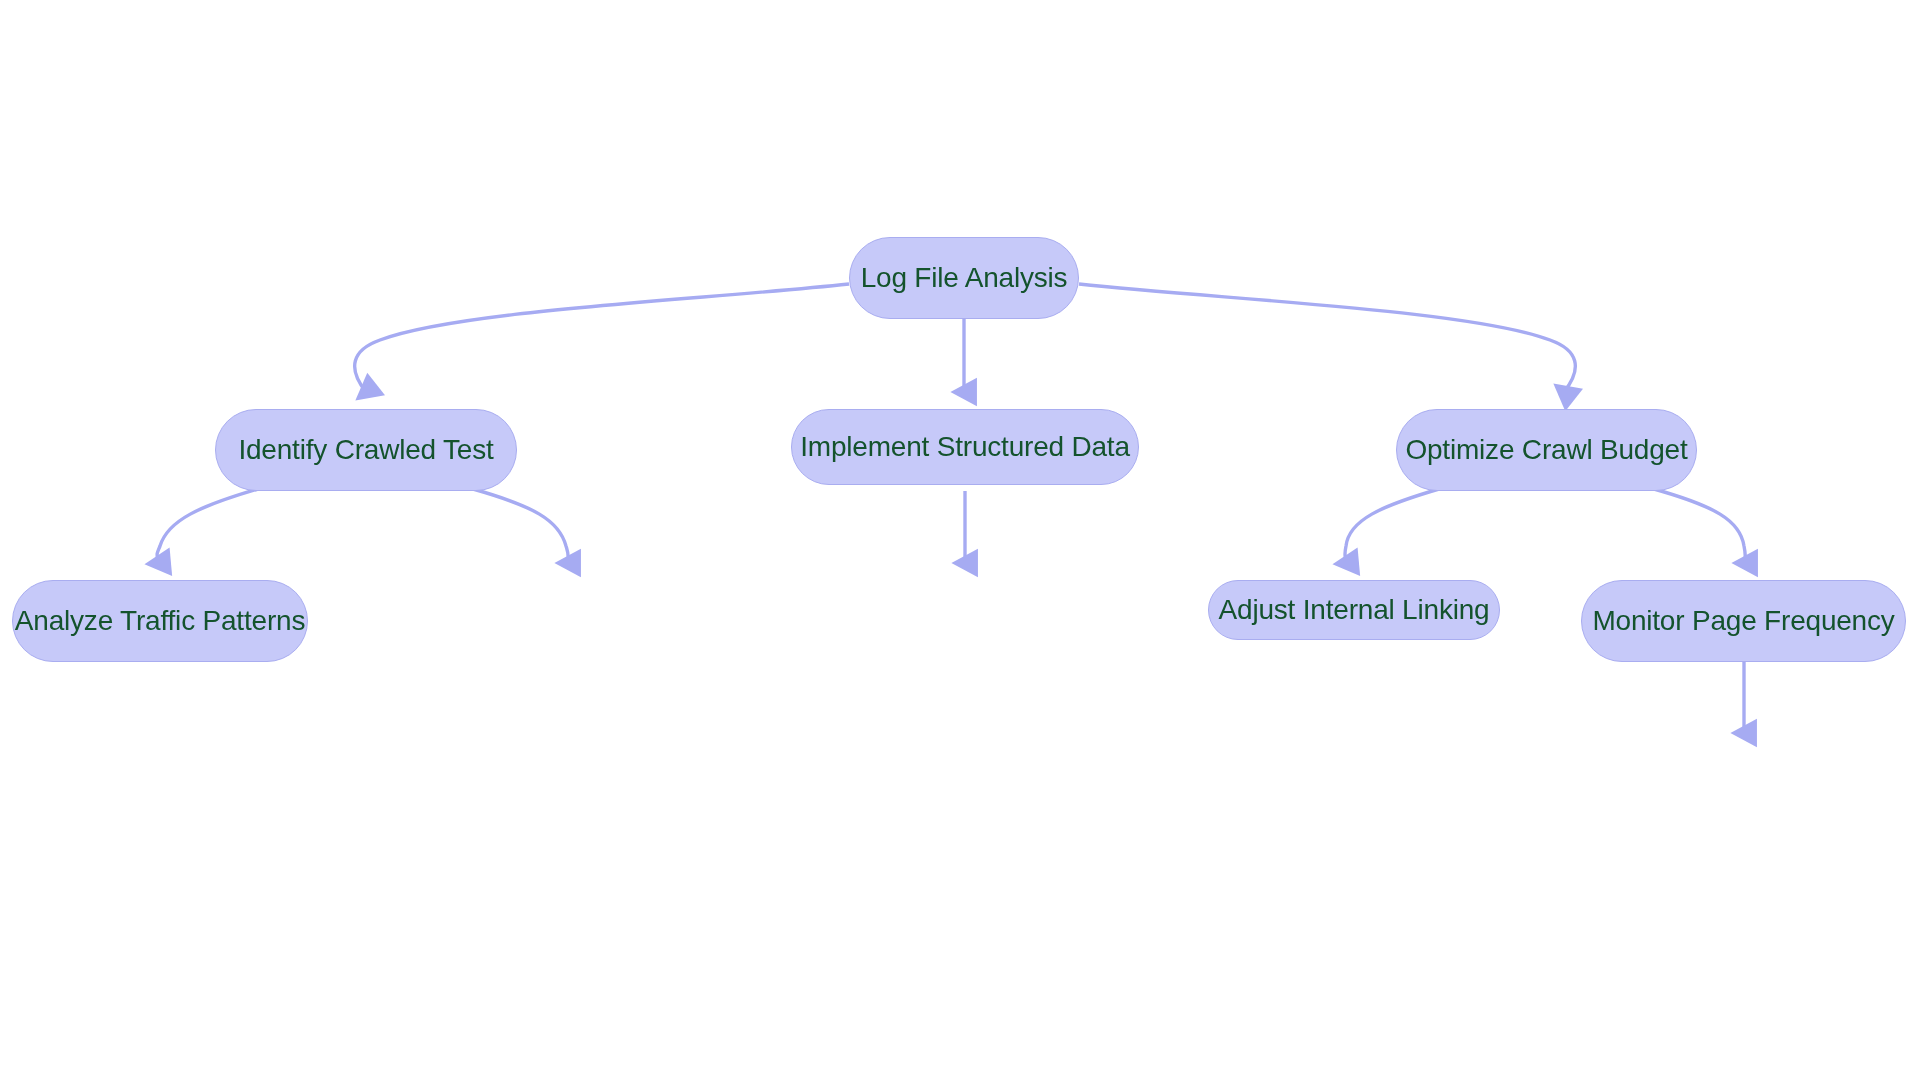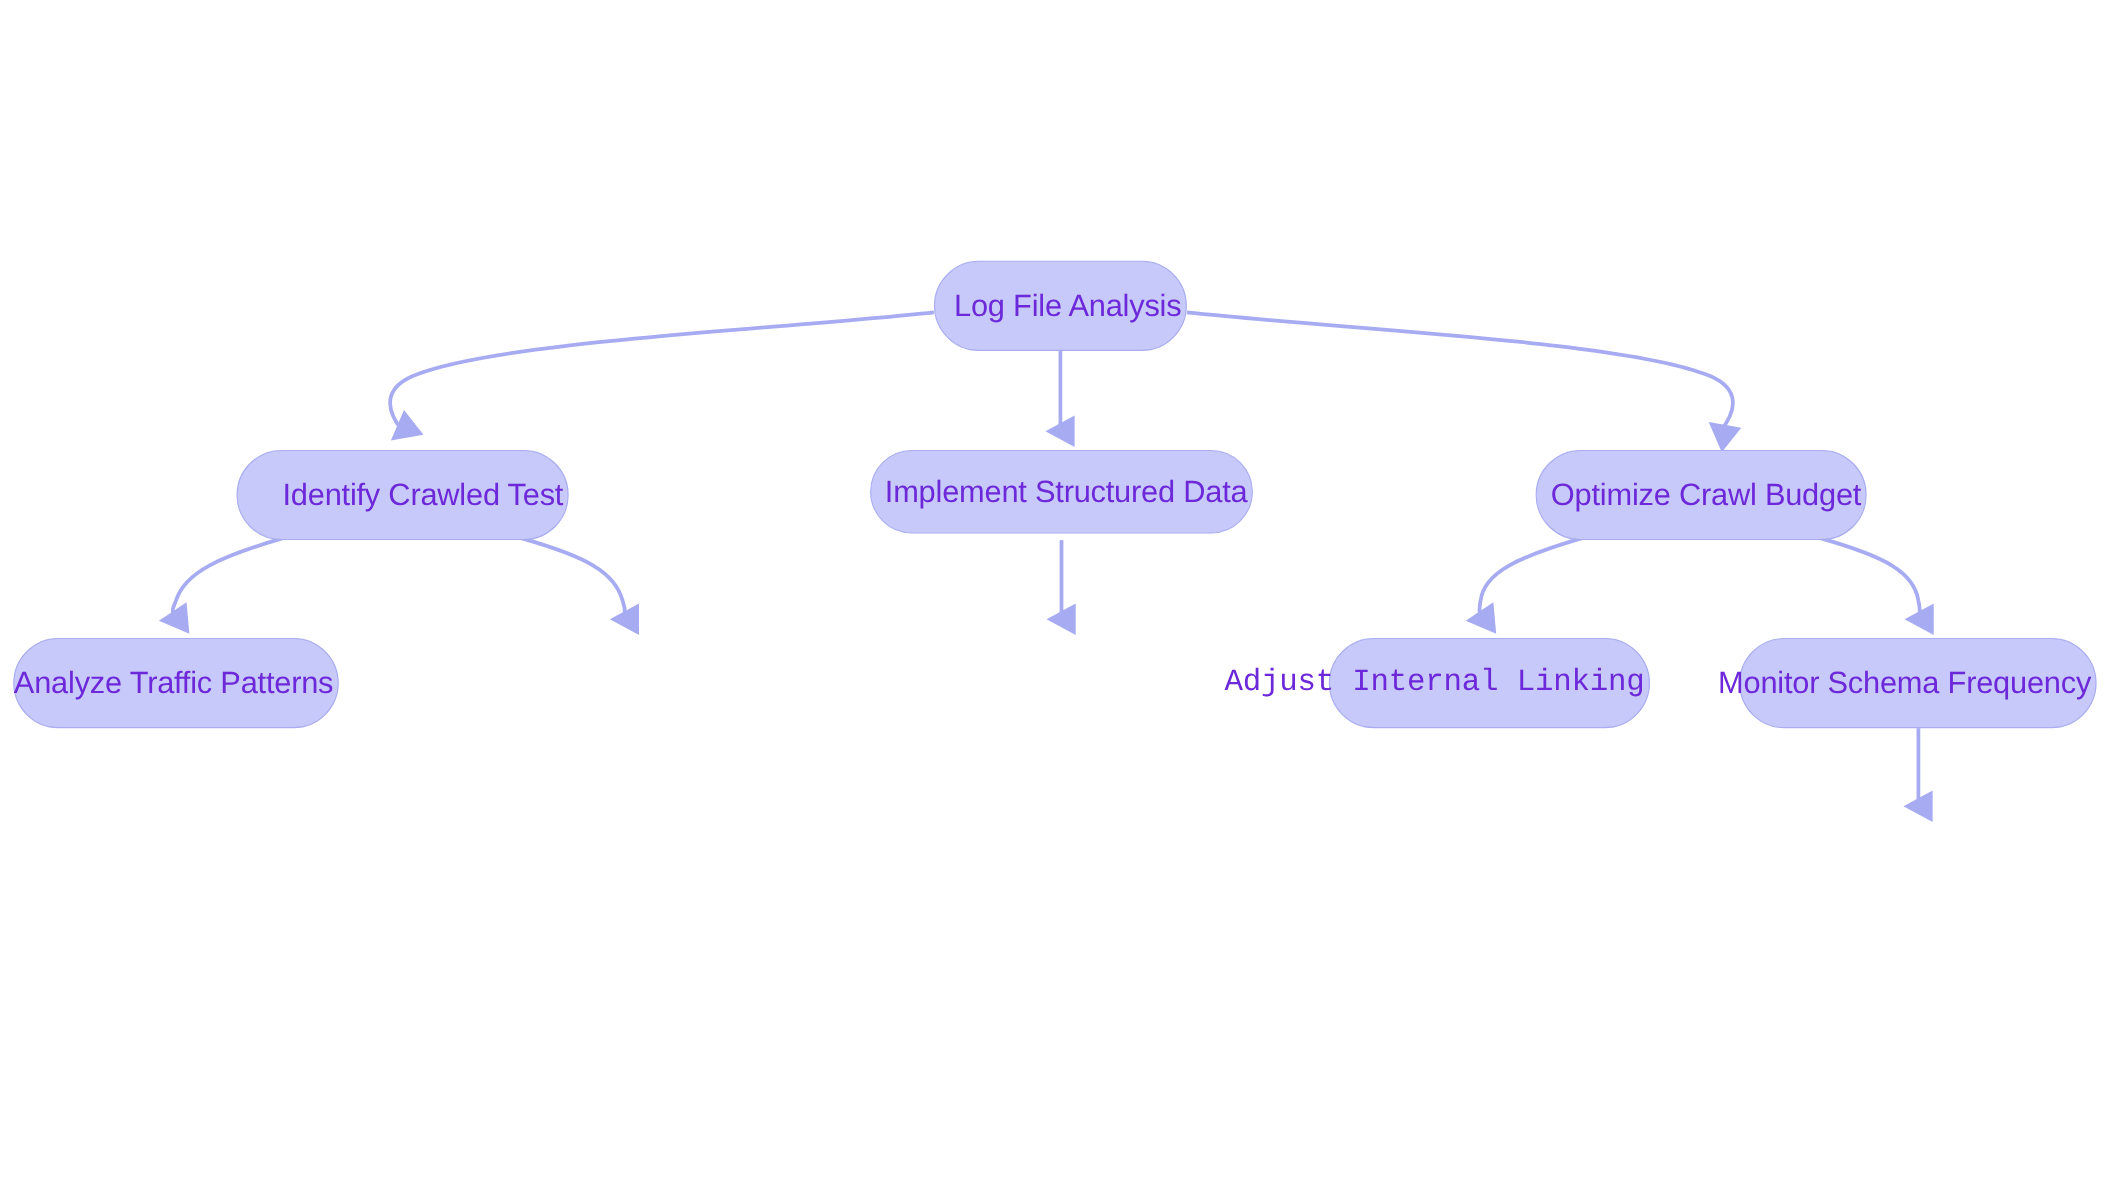--- a/index.html
+++ b/index.html
@@ -27,22 +27,22 @@
     pointer-events: none;
   }
   .node {
     position: absolute;
     box-sizing: border-box;
     background: #c6c9f9;
     border: 1.6px solid #a9adf0;
     border-radius: 999px;
     display: flex;
     align-items: center;
-    justify-content: flex-end;
-    color: #6d28d9;
+    justify-content: center;
+    color: #14532d;
     font-size: 28px;
     font-weight: 400;
     letter-spacing: -0.2px;
     white-space: nowrap;
     z-index: 2;
   }
   .node-label {
     display: block;
     line-height: 1;
     padding: 0 4px;
@@ -92,22 +92,22 @@
   <div class="node" style="left:1396px; top:409px; width:301px; height:82px;">
     <span class="node-label">Optimize Crawl Budget</span>
   </div>
 
   <div class="node" style="left:12px; top:580px; width:296px; height:82px;">
     <span class="node-label">Analyze Traffic Patterns</span>
   </div>
 
 
 
-  <div class="node" style="left:1208px; top:580px; width:292px; height:82px;font-family:Liberation Mono, monospace;">
+  <div class="node" style="left:1208px; top:580px; width:292px; height:60px;">
     <span class="node-label">Adjust Internal Linking</span>
   </div>
 
   <div class="node" style="left:1581px; top:580px; width:325px; height:82px;">
-    <span class="node-label">Monitor Schema Frequency</span>
+    <span class="node-label">Monitor Page Frequency</span>
   </div>
 
 
 </div>
 
 </body></html>

